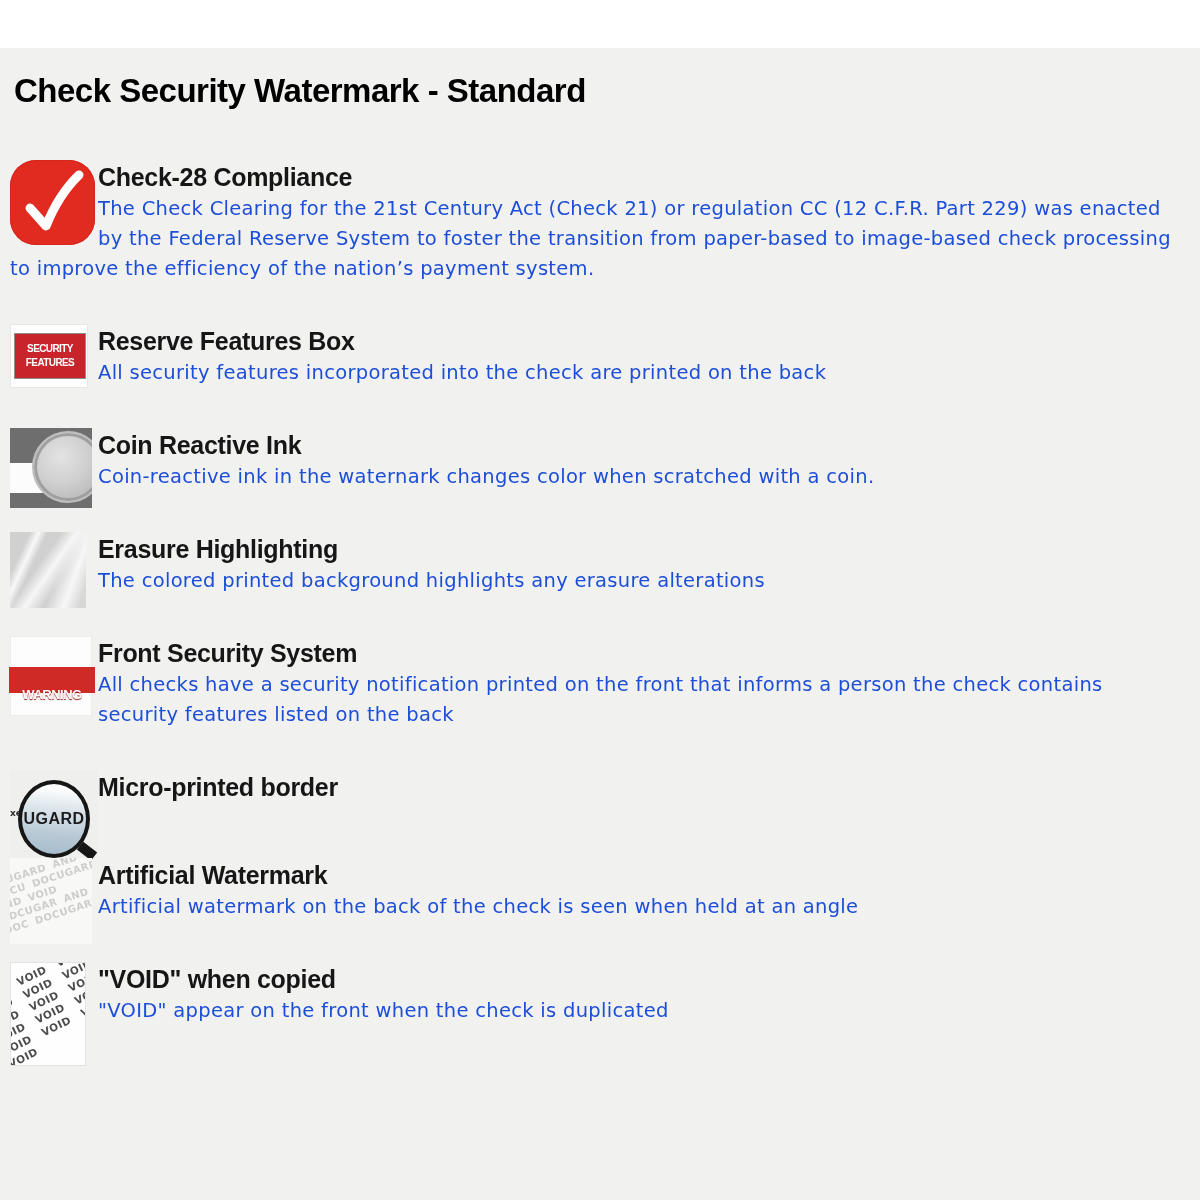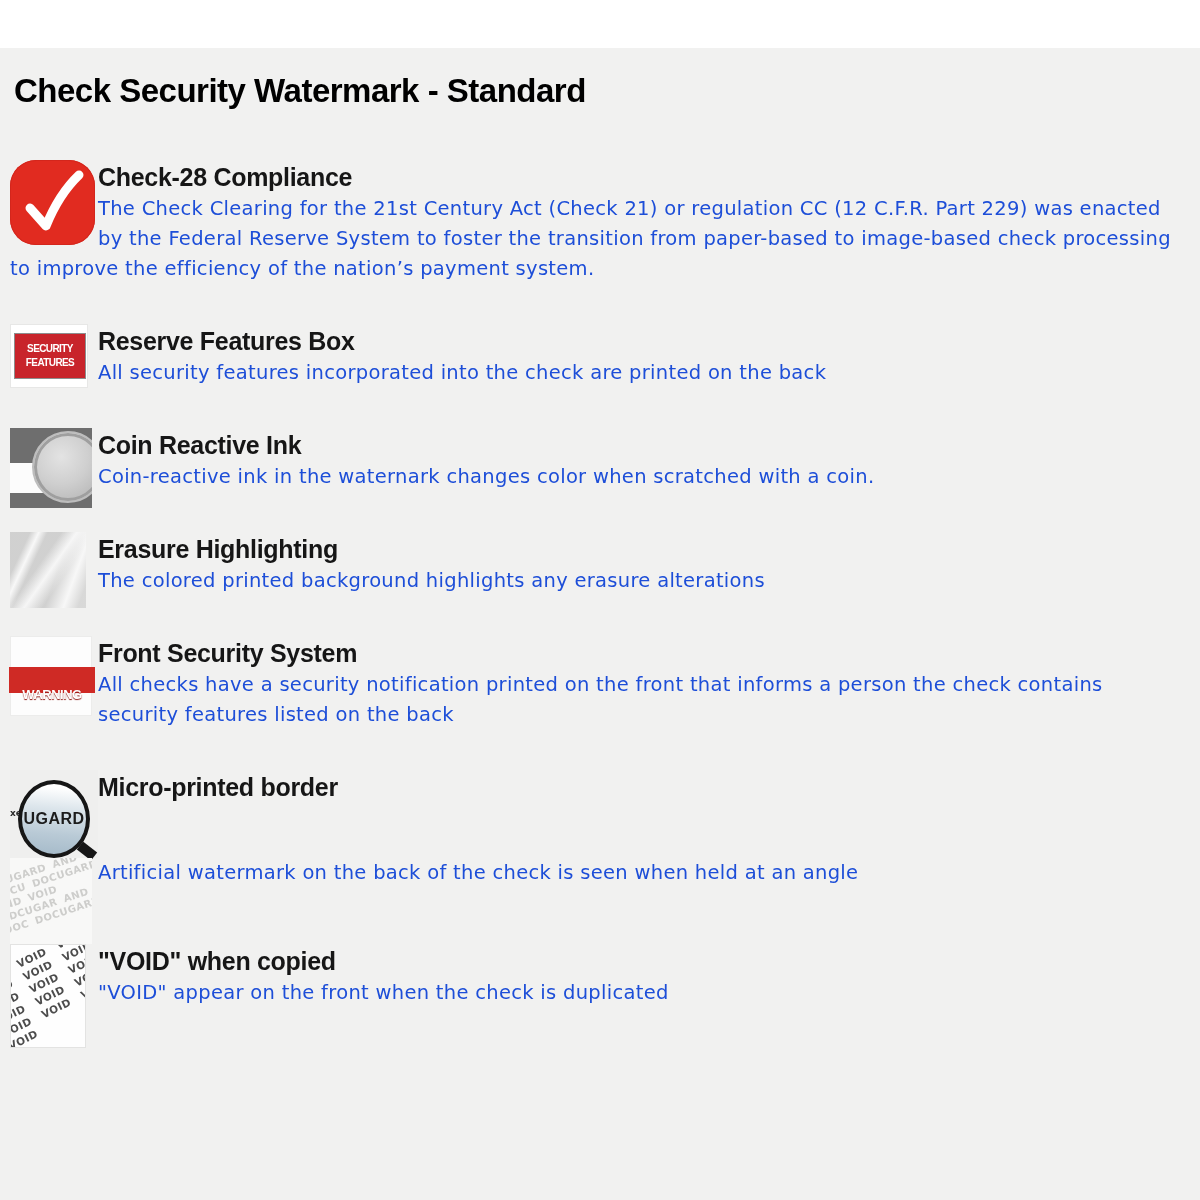--- a/index.html
+++ b/index.html
@@ -187,20 +187,21 @@
     </div>
     <h2 class="feature-title">Micro-printed border</h2>
   </section>
 
   <section class="feature">
     <div class="icon-wrap">
       <div class="icon-watermark">
         <div class="pattern">OCUGARD AND DOCU DOCUGARD AND VOID ODCUGAR AND DOC DOCUGARD</div>
       </div>
     </div>
+    <h2 class="feature-title">Artificial Watermark</h2>
     <p class="feature-desc">Artificial watermark on the back of the check is seen when held at an angle</p>
   </section>
 
   <section class="feature">
     <div class="icon-wrap">
       <div class="icon-void">
         <div class="pattern">VOID VOID VOID VOID VOID VOID VOID VOID VOID VOID VOID VOID VOID VOID VOID VOID</div>
       </div>
     </div>
     <h2 class="feature-title">"VOID" when copied</h2>

